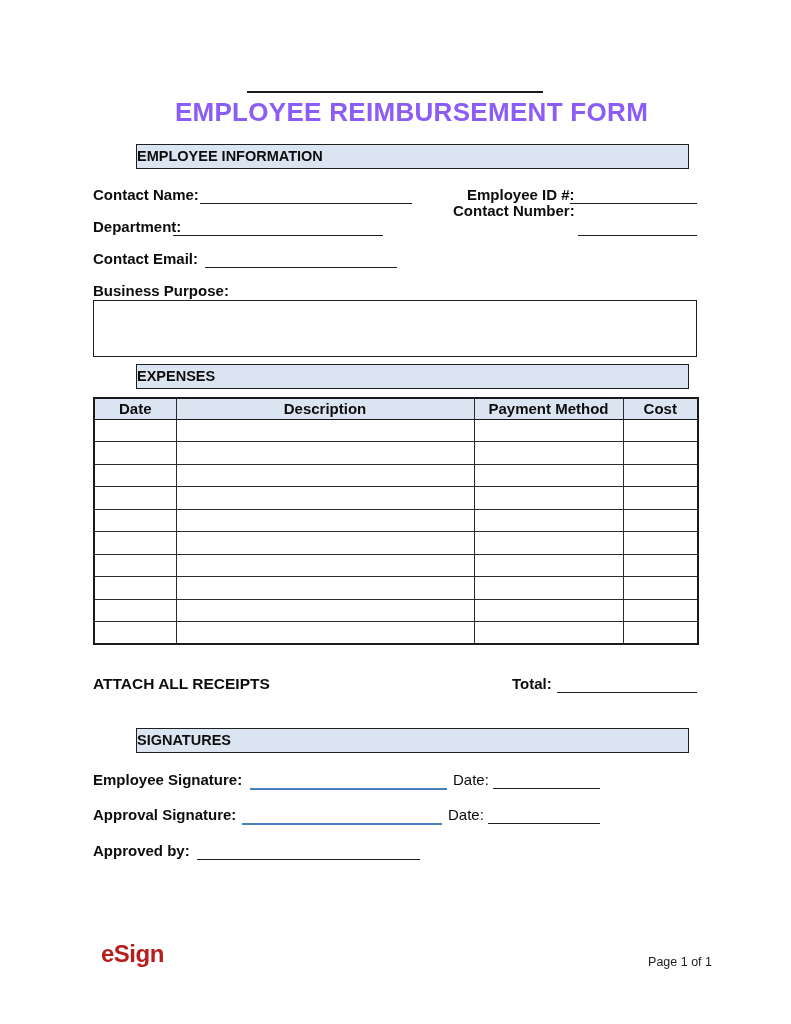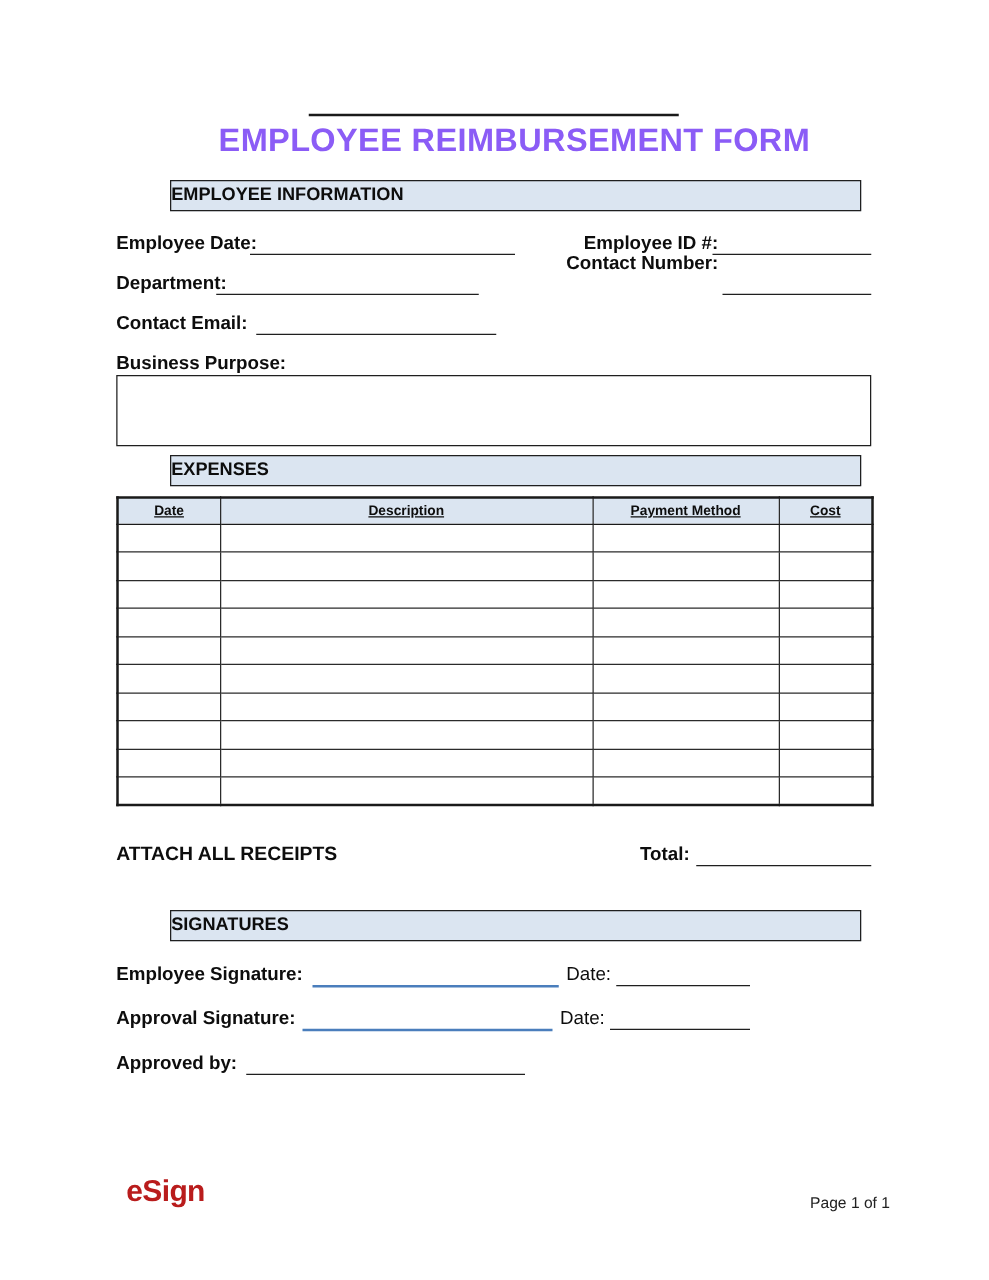--- a/index.html
+++ b/index.html
@@ -82,26 +82,25 @@
     table-layout: fixed;
   }
   .expenses-table th, .expenses-table td {
     border: 1px solid #2b2b2b;
     padding: 0;
   }
   .expenses-table { border: 2px solid #1a1a1a; }
   .expenses-table th {
     height: 21px;
     background: var(--section-header-bg, #dbe5f1);
-    font-size: 11px;
+    font-size: 15px;
     font-weight: bold;
     text-align: center;
     border-bottom: 1.5px solid #1a1a1a;
     color: #0d0d0d;
-    text-decoration: underline;
   }
   .expenses-table td { height: 22.5px; background: #fff; }
   .col-date { width: 82px; }
   .col-desc { width: 298px; }
   .col-pay  { width: 149px; }
   .col-cost { width: 75px; }
 
   
   .footer-brand {
     position: absolute;
@@ -121,21 +120,21 @@
 </head>
 <body>
 
 <div class="page">
 
   <div class="title-overline"></div>
   <div class="page-title">EMPLOYEE REIMBURSEMENT FORM</div>
 
   <div class="section-bar" id="bar-employee-info">EMPLOYEE INFORMATION</div>
 
-  <span class="lbl" style="top:186px; left:93px;">Employee Date:</span>
+  <span class="lbl" style="top:186px; left:93px;">Contact Name:</span>
   <div class="fill-line" style="top:203px; left:200px; width:212px;"></div>
 
   <span class="lbl" style="top:186px; left:467px;">Employee ID #:</span>
   <div class="fill-line" style="top:203px; left:570px; width:127px;"></div>
 
   <span class="lbl" style="top:218px; left:93px;">Department:</span>
   <div class="fill-line" style="top:235px; left:173px; width:210px;"></div>
 
   <span class="lbl" style="top:202px; left:453px;">Contact Number:</span>
   <div class="fill-line" style="top:235px; left:578px; width:119px;"></div>

